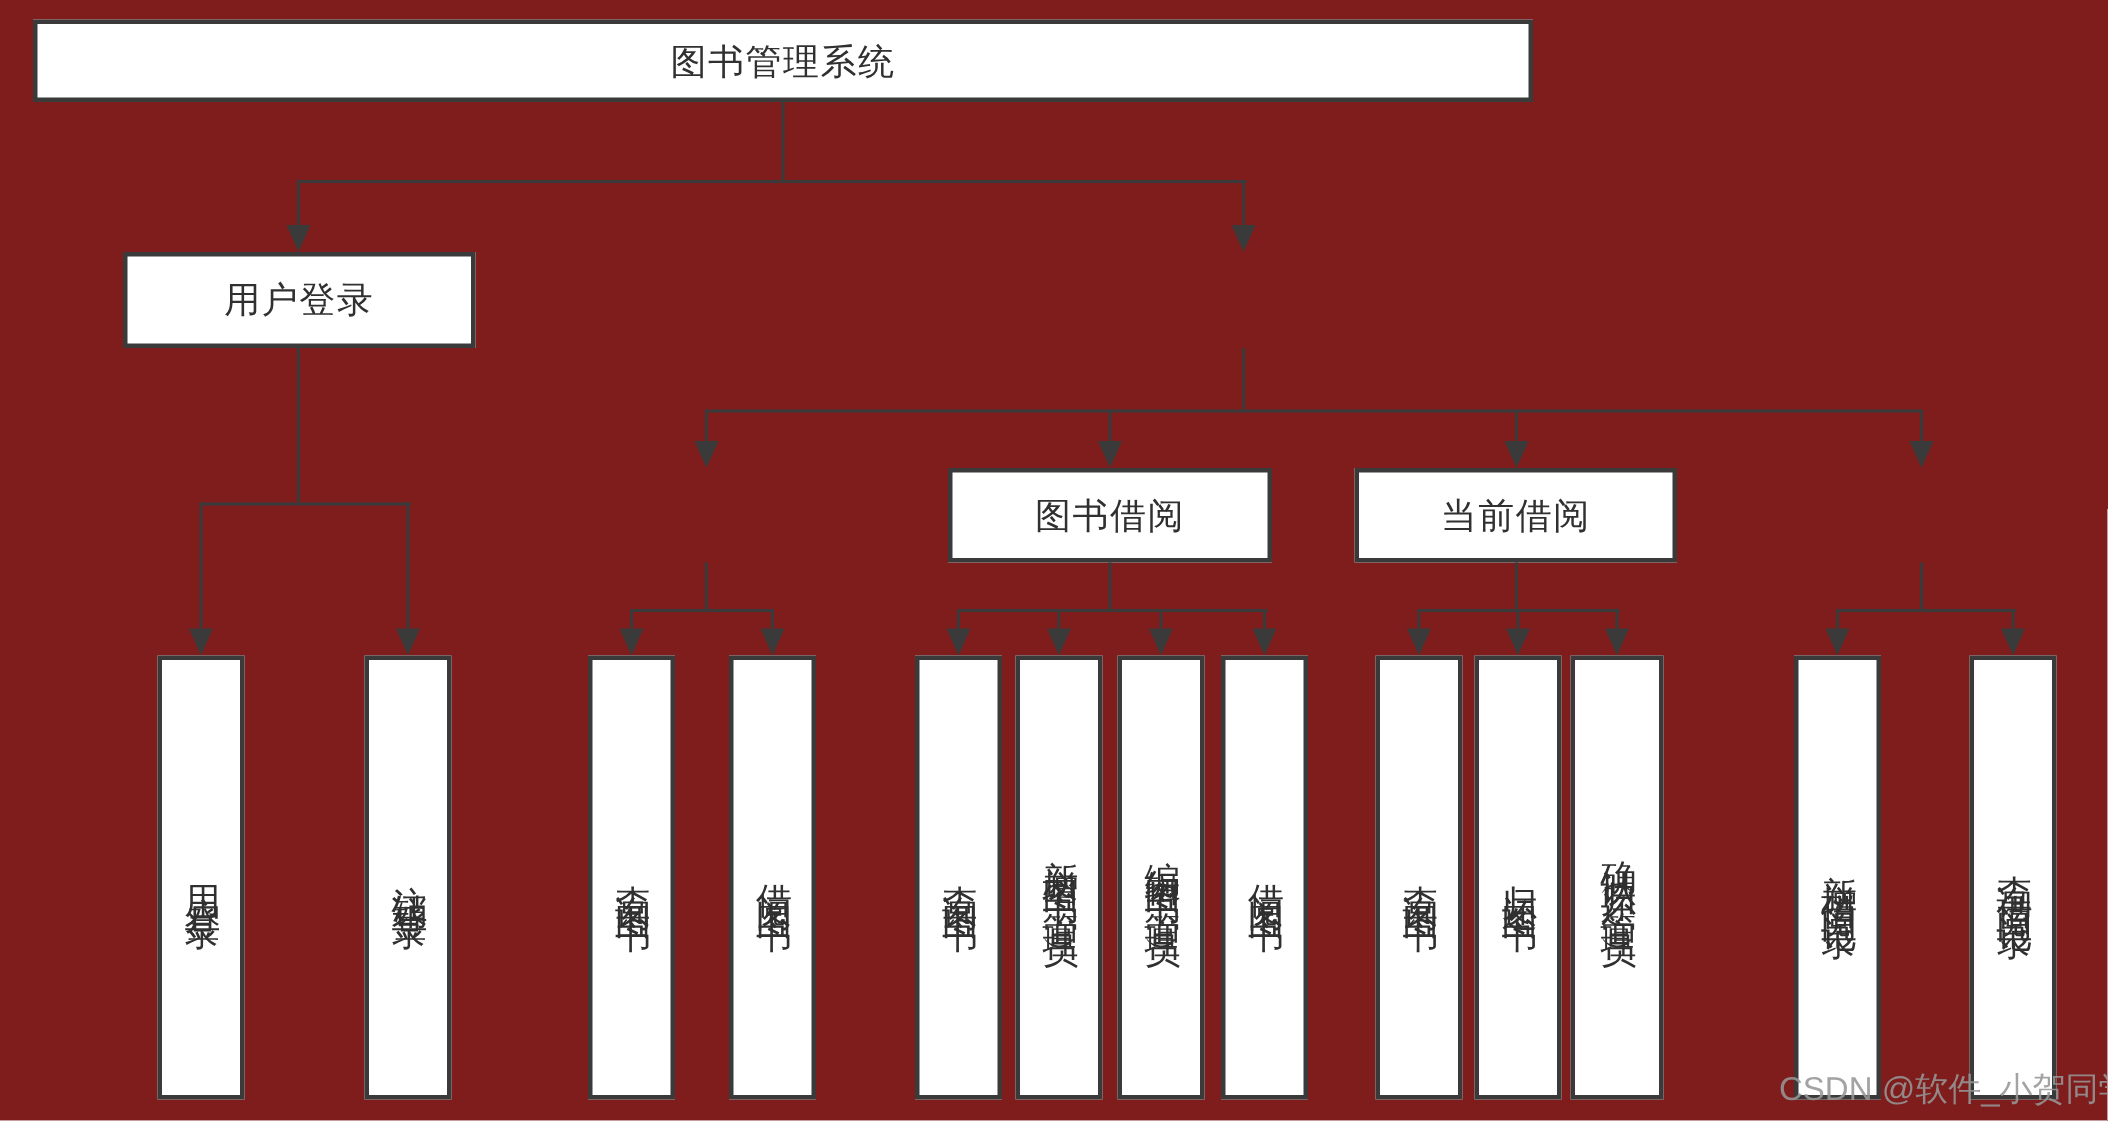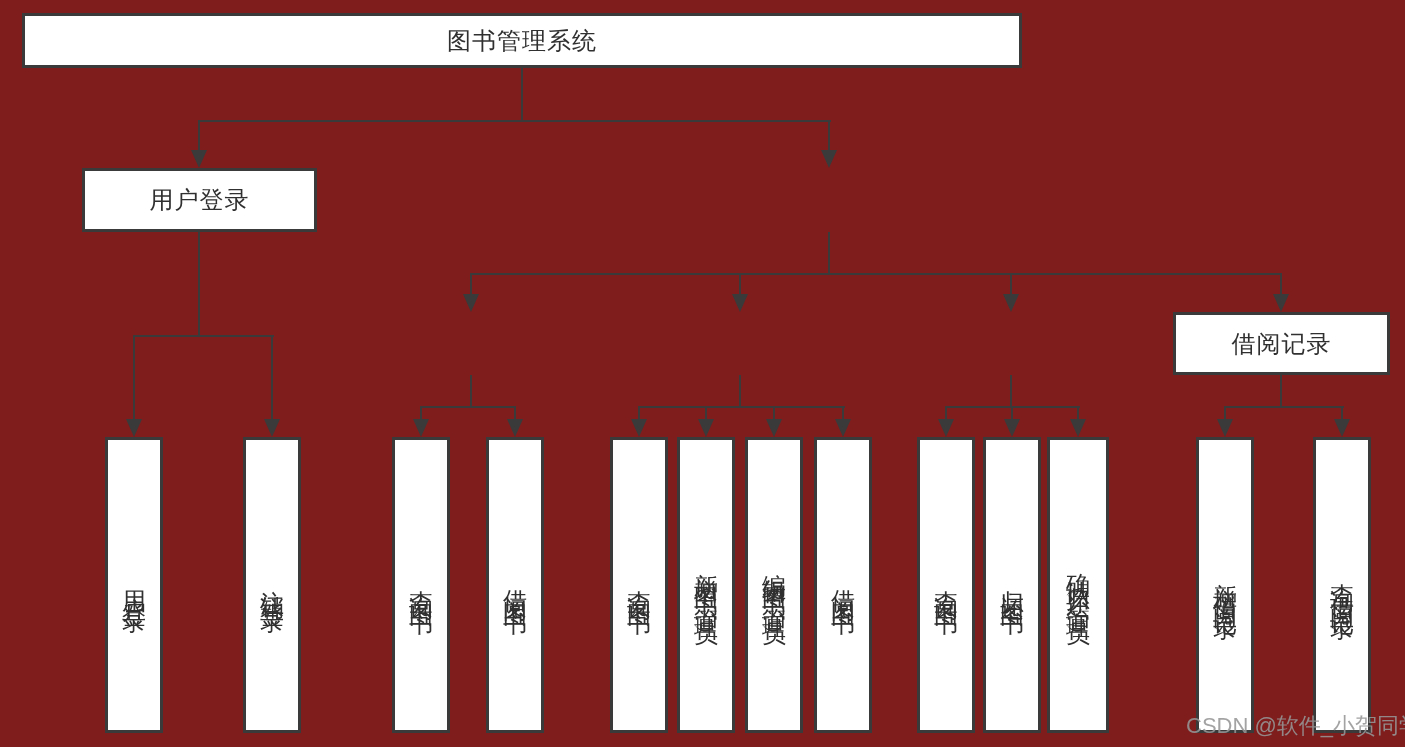--- a/index.html
+++ b/index.html
@@ -61,22 +61,25 @@
   <div class="hline" style="left:470px;top:273px;width:812px"></div>
   <div class="vline" style="left:470px;top:273px;height:21px"></div>
   <div class="arrow" style="left:463px;top:294px"></div>
   <div class="vline" style="left:739px;top:273px;height:21px"></div>
   <div class="arrow" style="left:732px;top:294px"></div>
   <div class="vline" style="left:1010px;top:273px;height:21px"></div>
   <div class="arrow" style="left:1003px;top:294px"></div>
   <div class="vline" style="left:1280px;top:273px;height:21px"></div>
   <div class="arrow" style="left:1273px;top:294px"></div>
 
-  <div class="box" style="left:1173px;top:312px;width:217px;height:63px">
-    <span class="hlabel">借阅记录</span>
+  <div class="box" style="left:632px;top:312px;width:216px;height:63px">
+    <span class="hlabel">图书借阅</span>
+  </div>
+  <div class="box" style="left:903px;top:312px;width:215px;height:63px">
+    <span class="hlabel">当前借阅</span>
   </div>
 
   <div class="vline" style="left:470px;top:375px;height:31px"></div>
   <div class="hline" style="left:420px;top:406px;width:96px"></div>
   <div class="vline" style="left:420px;top:406px;height:13px"></div>
   <div class="arrow" style="left:413px;top:419px"></div>
   <div class="vline" style="left:514px;top:406px;height:13px"></div>
   <div class="arrow" style="left:507px;top:419px"></div>
 
   <div class="vline" style="left:739px;top:375px;height:31px"></div>

